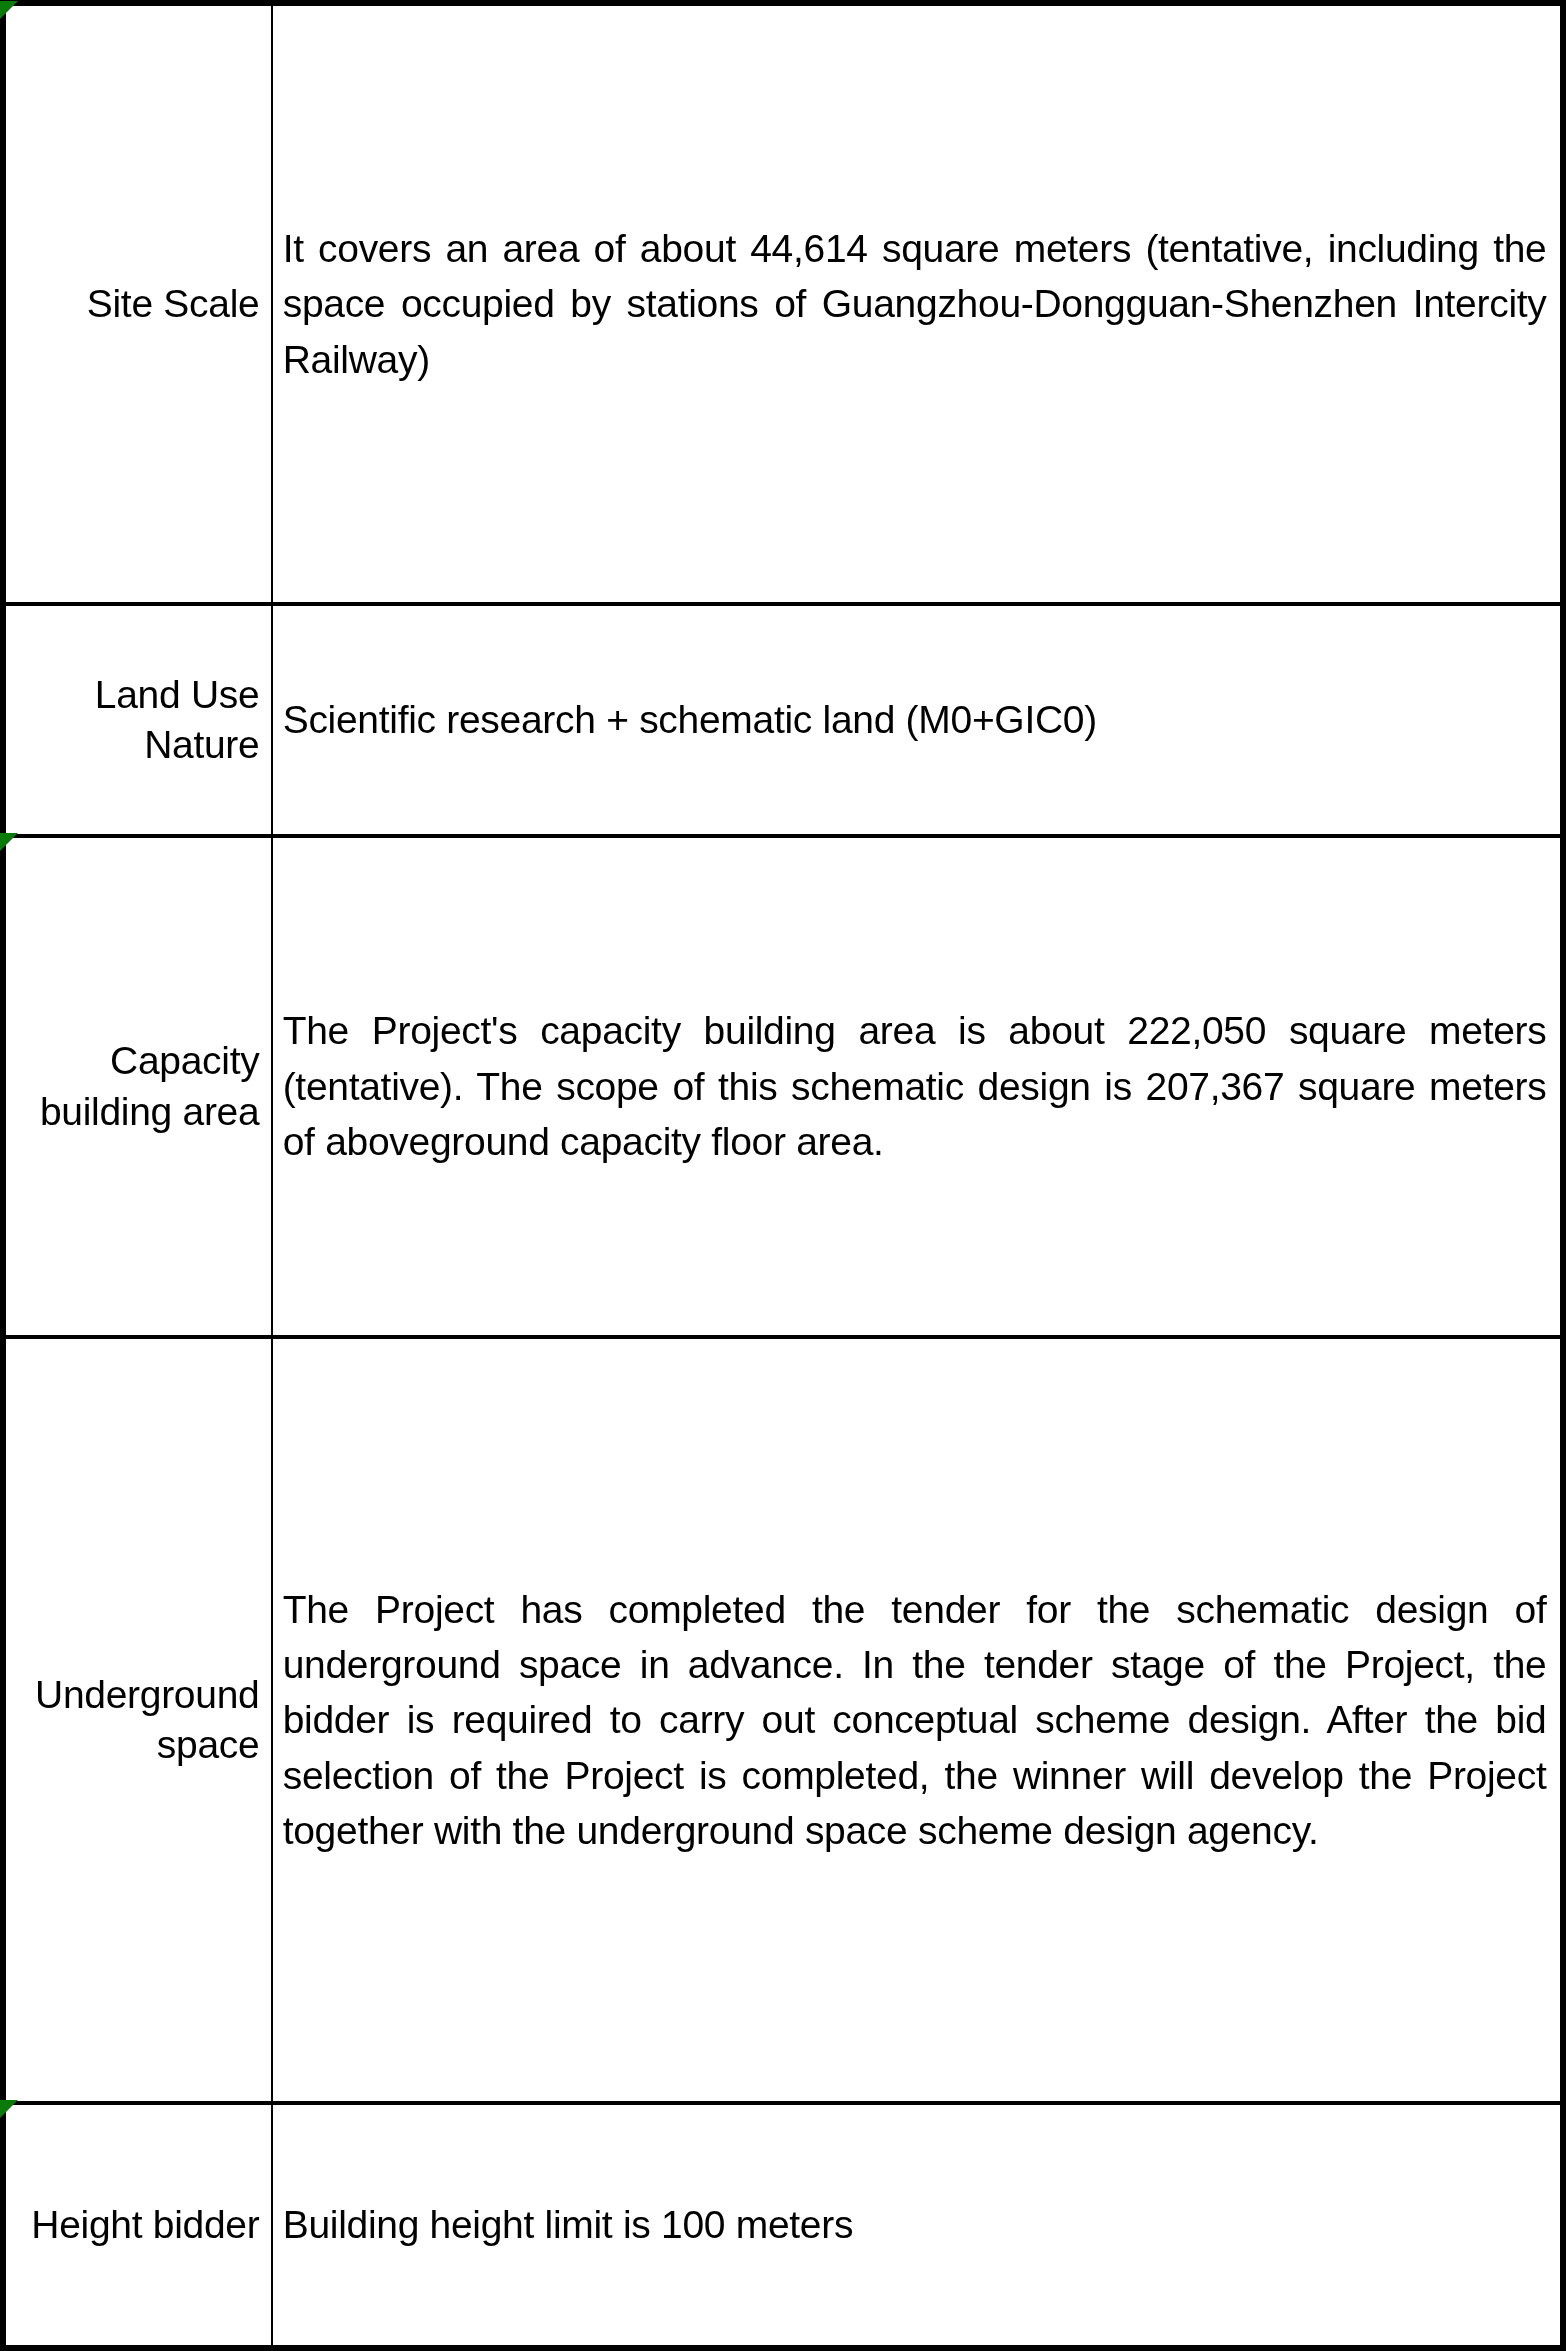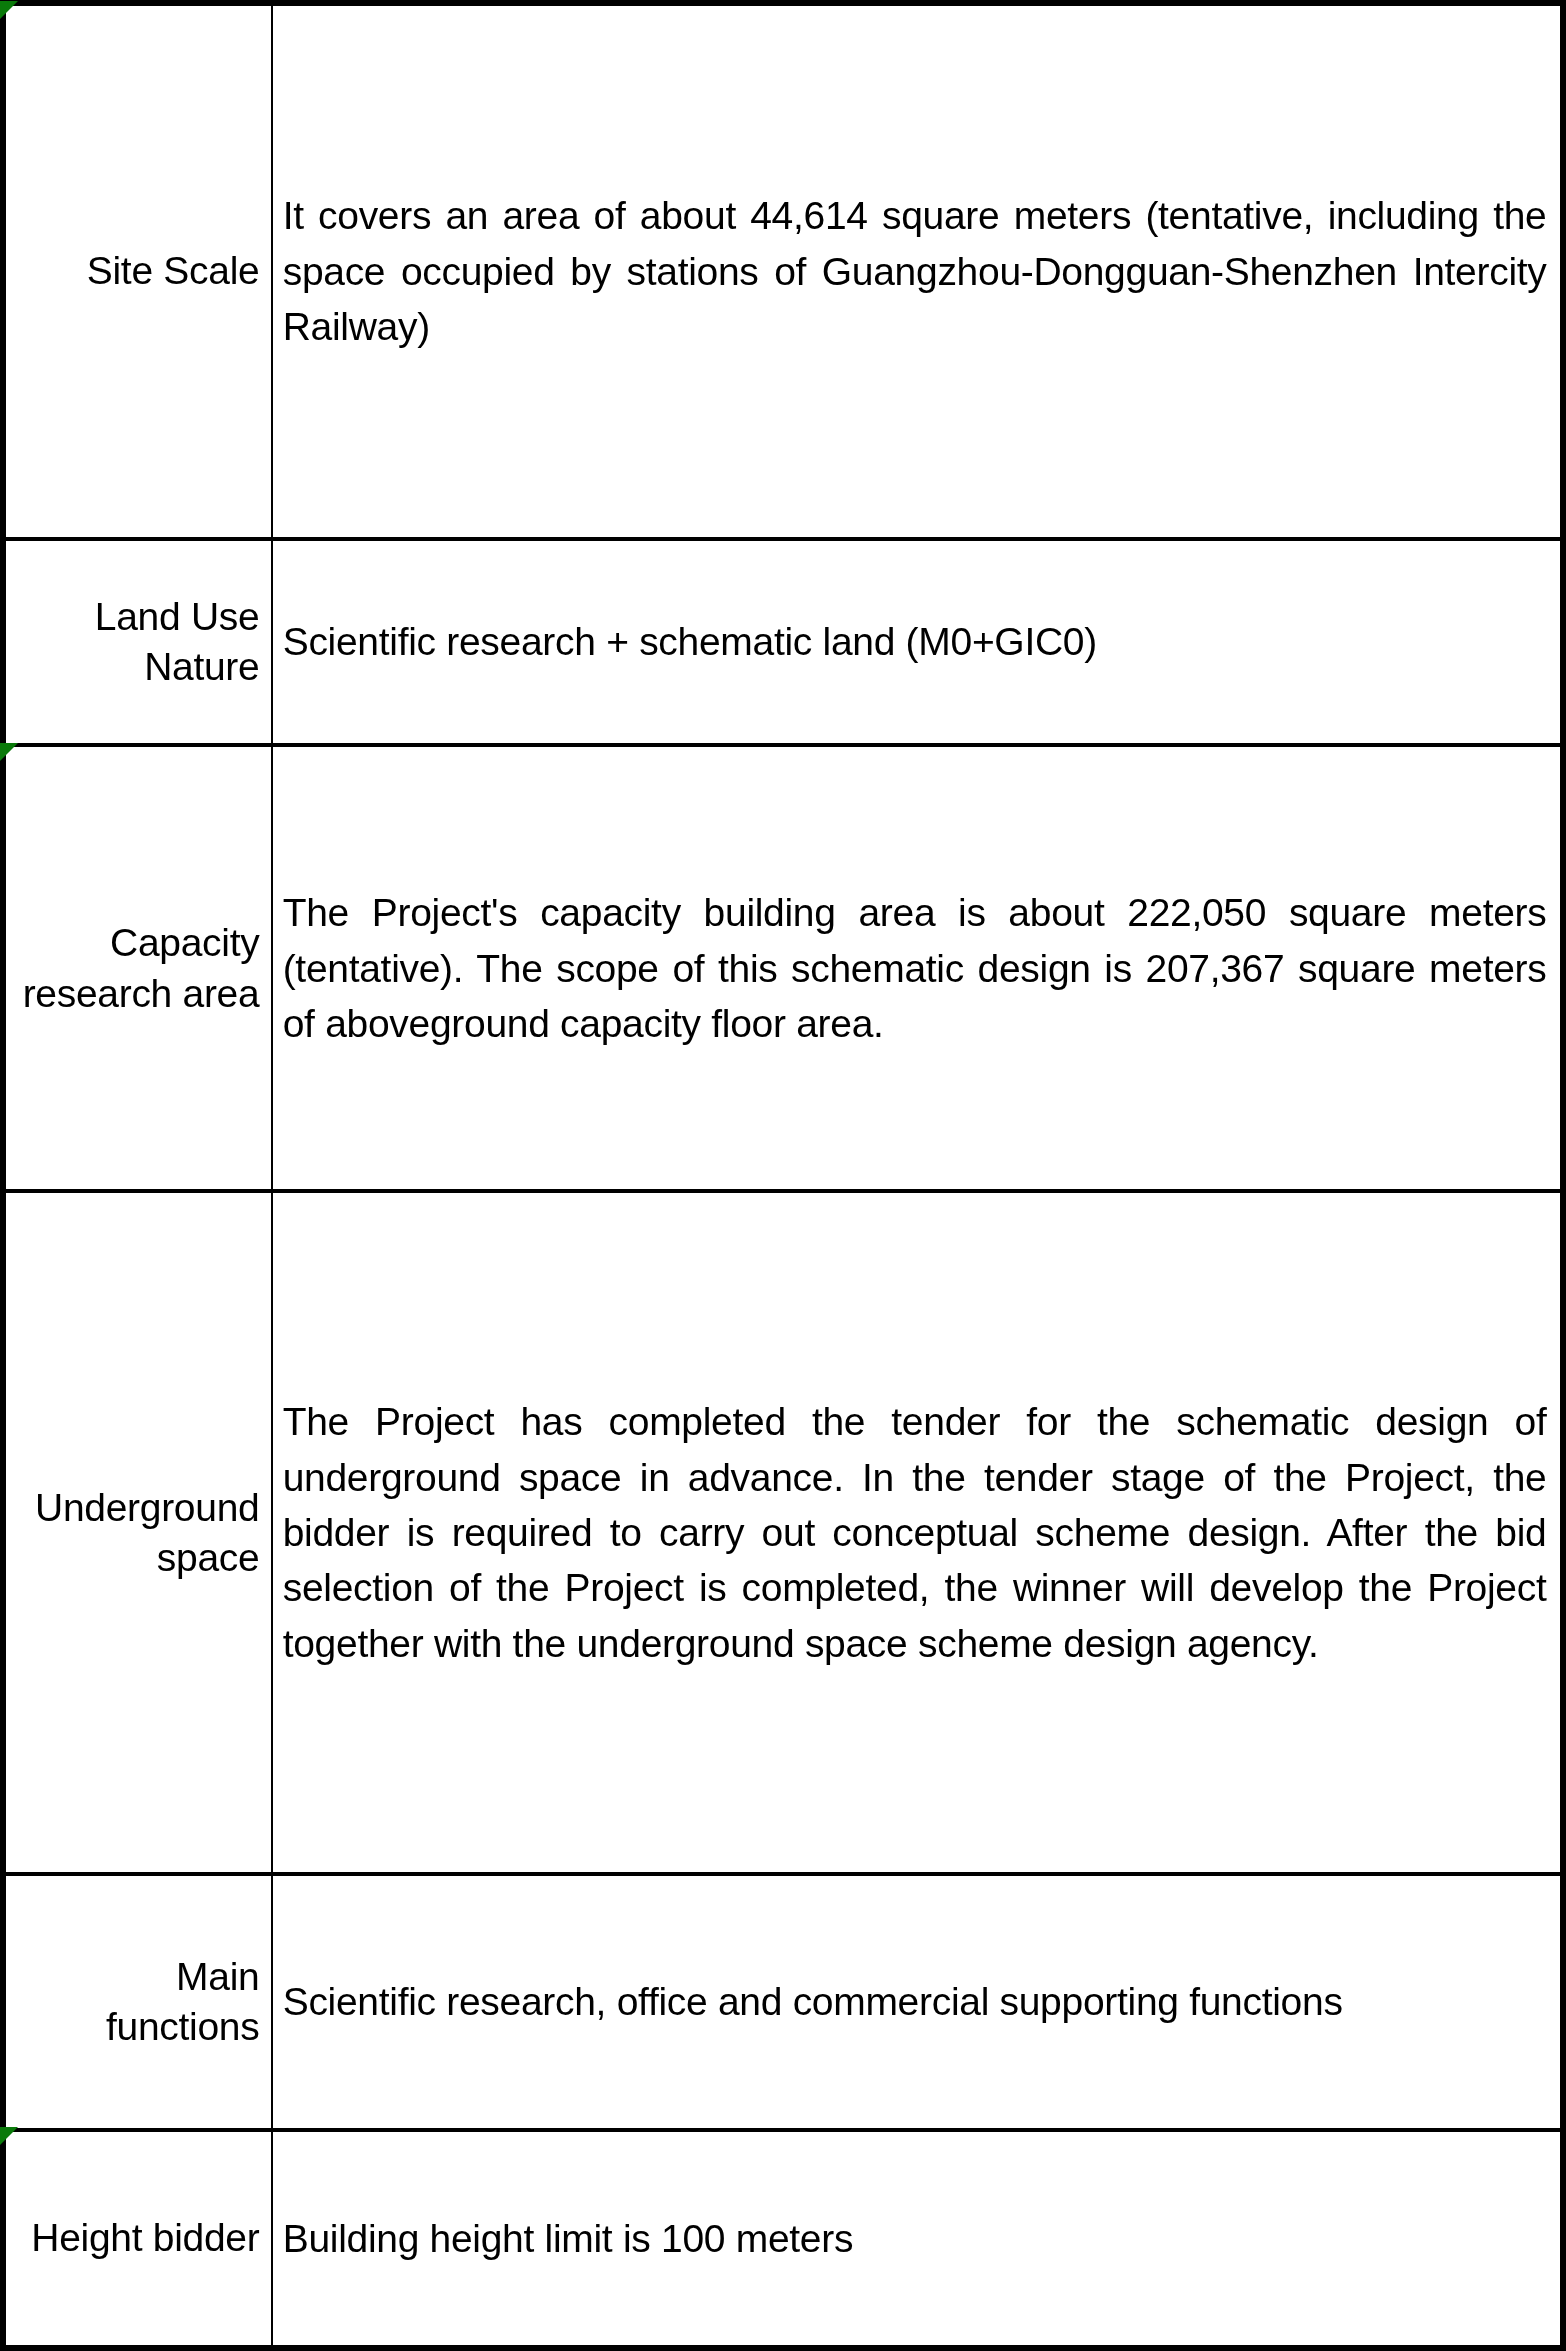--- a/index.html
+++ b/index.html
@@ -118,44 +118,36 @@
           <span>Land Use Nature</span>
         </td>
         <td class="value-cell">
           <span class="vtext">Scientific research + schematic land (M0+GIC0)</span>
         </td>
       </tr>
 
       <tr class="r-capacity">
         <td class="label-cell two-line">
           <span class="corner-marker"></span>
-          <span>Capacity research area</span>
+          <span>Capacity building area</span>
         </td>
         <td class="value-cell">
           <span class="vtext">The Project's capacity building area is about 222,050 square meters (tentative). The scope of this schematic design is 207,367 square meters of aboveground capacity floor area.</span>
         </td>
       </tr>
 
       <tr class="r-under">
         <td class="label-cell">
           <span>Underground space</span>
         </td>
         <td class="value-cell">
           <span class="vtext">The Project has completed the tender for the schematic design of underground space in advance. In the tender stage of the Project, the bidder is required to carry out conceptual scheme design. After the bid selection of the Project is completed, the winner will develop the Project together with the underground space scheme design agency.</span>
         </td>
       </tr>
 
-      <tr class="r-main">
-        <td class="label-cell">
-          <span>Main functions</span>
-        </td>
-        <td class="value-cell">
-          <span class="vtext">Scientific research, office and commercial supporting functions</span>
-        </td>
-      </tr>
 
 
       <tr class="r-height">
         <td class="label-cell">
           <span class="corner-marker"></span>
           <span>Height bidder</span>
         </td>
         <td class="value-cell">
           <span class="vtext">Building height limit is 100 meters</span>
         </td>

